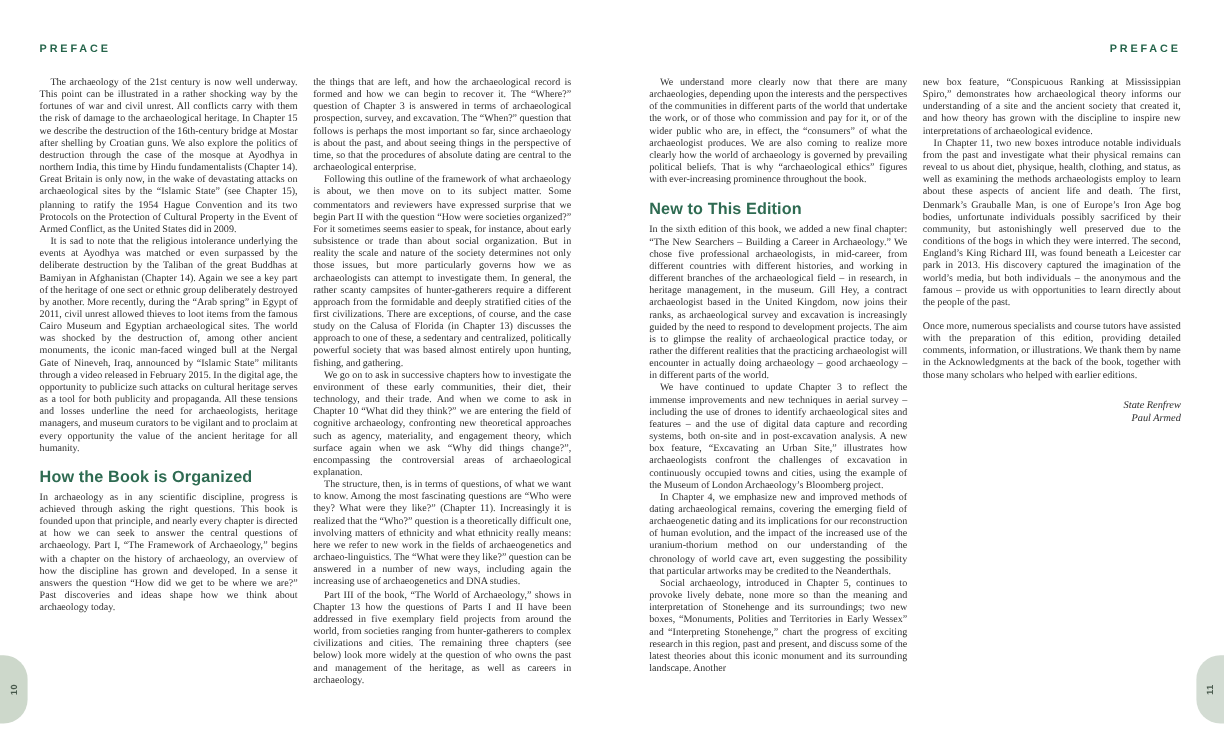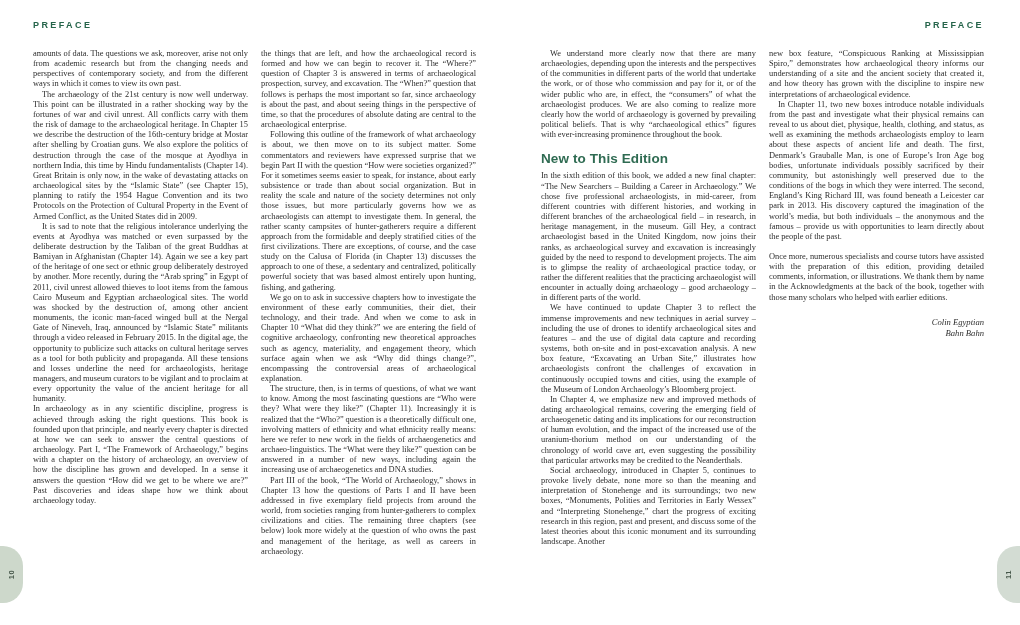--- a/index.html
+++ b/index.html
@@ -1,19 +1,19 @@
 <!DOCTYPE html>
 <html lang="en"><head>
 <meta charset="utf-8">
 <style>
   * { margin: 0; padding: 0; box-sizing: border-box; }
   html, body { width: 1020px; height: 625px; background: #ffffff; overflow: hidden; }
   body { font-family: "Liberation Serif", serif; color: #2d2d2d; position: relative; }
 
-  .page { position: absolute; top: 0; height: 451px; }
+  .page { position: absolute; top: 15px; height: 451px; }
   .page-left  { left: 33px;  width: 443px; }
   .page-right { left: 541px; width: 443px; }
 
   .running-head {
     font-family: "Liberation Sans", sans-serif;
     font-weight: bold;
     font-size: 9px;
     letter-spacing: 2.4px;
     color: #25644a;
     position: absolute; top: 20px;
@@ -76,23 +76,23 @@
   }
 </style>
 </head>
 <body>
 
 <div class="page page-left">
   <div class="running-head left">PREFACE</div>
 
   <div class="columns">
     <div class="col">
-      <p class="para">amounts of data. The questions we ask, moreover, arise not only from academic research but from the changing needs and perspectives of contemporary society, and from the different ways in which it comes to view its own past.</p>
       <p class="para indent">The archaeology of the 21st century is now well underway. This point can be illustrated in a rather shocking way by the fortunes of war and civil unrest. All conflicts carry with them the risk of damage to the archaeological heritage. In Chapter 15 we describe the destruction of the 16th-century bridge at Mostar after shelling by Croatian guns. We also explore the politics of destruction through the case of the mosque at Ayodhya in northern India, this time by Hindu fundamentalists (Chapter 14). Great Britain is only now, in the wake of devastating attacks on archaeological sites by the “Islamic State” (see Chapter 15), planning to ratify the 1954 Hague Convention and its two Protocols on the Protection of Cultural Property in the Event of Armed Conflict, as the United States did in 2009.</p>
       <p class="para indent">It is sad to note that the religious intolerance underlying the events at Ayodhya was matched or even surpassed by the deliberate destruction by the Taliban of the great Buddhas at Bamiyan in Afghanistan (Chapter 14). Again we see a key part of the heritage of one sect or ethnic group deliberately destroyed by another. More recently, during the “Arab spring” in Egypt of 2011, civil unrest allowed thieves to loot items from the famous Cairo Museum and Egyptian archaeological sites. The world was shocked by the destruction of, among other ancient monuments, the iconic man-faced winged bull at the Nergal Gate of Nineveh, Iraq, announced by “Islamic State” militants through a video released in February 2015. In the digital age, the opportunity to publicize such attacks on cultural heritage serves as a tool for both publicity and propaganda. All these tensions and losses underline the need for archaeologists, heritage managers, and museum curators to be vigilant and to proclaim at every opportunity the value of the ancient heritage for all humanity.</p>
+      <h2 class="section-heading">How the Book is Organized</h2>
       <p class="para">In archaeology as in any scientific discipline, progress is achieved through asking the right questions. This book is founded upon that principle, and nearly every chapter is directed at how we can seek to answer the central questions of archaeology. Part I, “The Framework of Archaeology,” begins with a chapter on the history of archaeology, an overview of how the discipline has grown and developed. In a sense it answers the question “How did we get to be where we are?” Past discoveries and ideas shape how we think about archaeology today.</p>
     </div>
     <div class="col">
       <p class="para">the things that are left, and how the archaeological record is formed and how we can begin to recover it. The “Where?” question of Chapter 3 is answered in terms of archaeological prospection, survey, and excavation. The “When?” question that follows is perhaps the most important so far, since archaeology is about the past, and about seeing things in the perspective of time, so that the procedures of absolute dating are central to the archaeological enterprise.</p>
       <p class="para indent">Following this outline of the framework of what archaeology is about, we then move on to its subject matter. Some commentators and reviewers have expressed surprise that we begin Part II with the question “How were societies organized?” For it sometimes seems easier to speak, for instance, about early subsistence or trade than about social organization. But in reality the scale and nature of the society determines not only those issues, but more particularly governs how we as archaeologists can attempt to investigate them. In general, the rather scanty campsites of hunter-gatherers require a different approach from the formidable and deeply stratified cities of the first civilizations. There are exceptions, of course, and the case study on the Calusa of Florida (in Chapter 13) discusses the approach to one of these, a sedentary and centralized, politically powerful society that was based almost entirely upon hunting, fishing, and gathering.</p>
       <p class="para indent">We go on to ask in successive chapters how to investigate the environment of these early communities, their diet, their technology, and their trade. And when we come to ask in Chapter 10 “What did they think?” we are entering the field of cognitive archaeology, confronting new theoretical approaches such as agency, materiality, and engagement theory, which surface again when we ask “Why did things change?”, encompassing the controversial areas of archaeological explanation.</p>
       <p class="para indent">The structure, then, is in terms of questions, of what we want to know. Among the most fascinating questions are “Who were they? What were they like?” (Chapter 11). Increasingly it is realized that the “Who?” question is a theoretically difficult one, involving matters of ethnicity and what ethnicity really means: here we refer to new work in the fields of archaeogenetics and archaeo-linguistics. The “What were they like?” question can be answered in a number of new ways, including again the increasing use of archaeogenetics and DNA studies.</p>
       <p class="para indent">Part III of the book, “The World of Archaeology,” shows in Chapter 13 how the questions of Parts I and II have been addressed in five exemplary field projects from around the world, from societies ranging from hunter-gatherers to complex civilizations and cities. The remaining three chapters (see below) look more widely at the question of who owns the past and management of the heritage, as well as careers in archaeology.</p>
     </div>
   </div>
@@ -108,22 +108,22 @@
       <p class="para">In the sixth edition of this book, we added a new final chapter: “The New Searchers – Building a Career in Archaeology.” We chose five professional archaeologists, in mid-career, from different countries with different histories, and working in different branches of the archaeological field – in research, in heritage management, in the museum. Gill Hey, a contract archaeologist based in the United Kingdom, now joins their ranks, as archaeological survey and excavation is increasingly guided by the need to respond to development projects. The aim is to glimpse the reality of archaeological practice today, or rather the different realities that the practicing archaeologist will encounter in actually doing archaeology – good archaeology – in different parts of the world.</p>
       <p class="para indent">We have continued to update Chapter 3 to reflect the immense improvements and new techniques in aerial survey – including the use of drones to identify archaeological sites and features – and the use of digital data capture and recording systems, both on-site and in post-excavation analysis. A new box feature, “Excavating an Urban Site,” illustrates how archaeologists confront the challenges of excavation in continuously occupied towns and cities, using the example of the Museum of London Archaeology’s Bloomberg project.</p>
       <p class="para indent">In Chapter 4, we emphasize new and improved methods of dating archaeological remains, covering the emerging field of archaeogenetic dating and its implications for our reconstruction of human evolution, and the impact of the increased use of the uranium-thorium method on our understanding of the chronology of world cave art, even suggesting the possibility that particular artworks may be credited to the Neanderthals.</p>
       <p class="para indent">Social archaeology, introduced in Chapter 5, continues to provoke lively debate, none more so than the meaning and interpretation of Stonehenge and its surroundings; two new boxes, “Monuments, Polities and Territories in Early Wessex” and “Interpreting Stonehenge,” chart the progress of exciting research in this region, past and present, and discuss some of the latest theories about this iconic monument and its surrounding landscape. Another</p>
     </div>
     <div class="col">
       <p class="para">new box feature, “Conspicuous Ranking at Mississippian Spiro,” demonstrates how archaeological theory informs our understanding of a site and the ancient society that created it, and how theory has grown with the discipline to inspire new interpretations of archaeological evidence.</p>
       <p class="para indent">In Chapter 11, two new boxes introduce notable individuals from the past and investigate what their physical remains can reveal to us about diet, physique, health, clothing, and status, as well as examining the methods archaeologists employ to learn about these aspects of ancient life and death. The first, Denmark’s Grauballe Man, is one of Europe’s Iron Age bog bodies, unfortunate individuals possibly sacrificed by their community, but astonishingly well preserved due to the conditions of the bogs in which they were interred. The second, England’s King Richard III, was found beneath a Leicester car park in 2013. His discovery captured the imagination of the world’s media, but both individuals – the anonymous and the famous – provide us with opportunities to learn directly about the people of the past.</p>
       <p class="para gap-before">Once more, numerous specialists and course tutors have assisted with the preparation of this edition, providing detailed comments, information, or illustrations. We thank them by name in the Acknowledgments at the back of the book, together with those many scholars who helped with earlier editions.</p>
       <div class="signature">
-        <div>Colin Egyptian</div>
-        <div>Bahn Bahn</div>
+        <div>State Renfrew</div>
+        <div>Paul Armed</div>
       </div>
     </div>
   </div>
 </div>
 
 <div class="page-tab tab-left">
   <span class="tab-num">10</span>
 </div>
 <div class="page-tab tab-right">
   <span class="tab-num">11</span>

